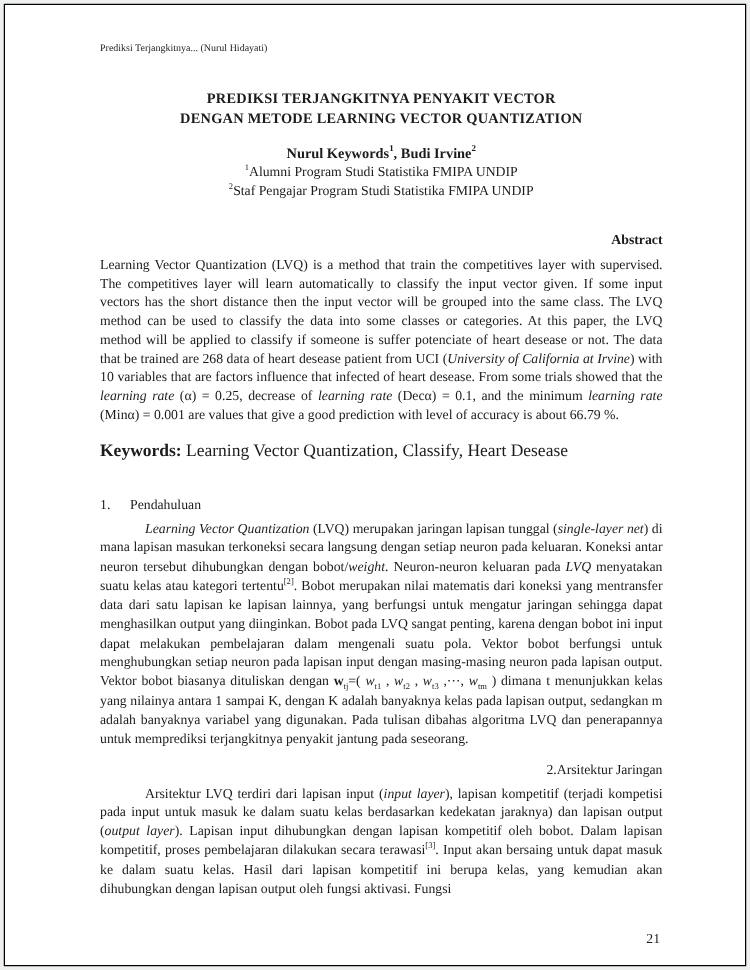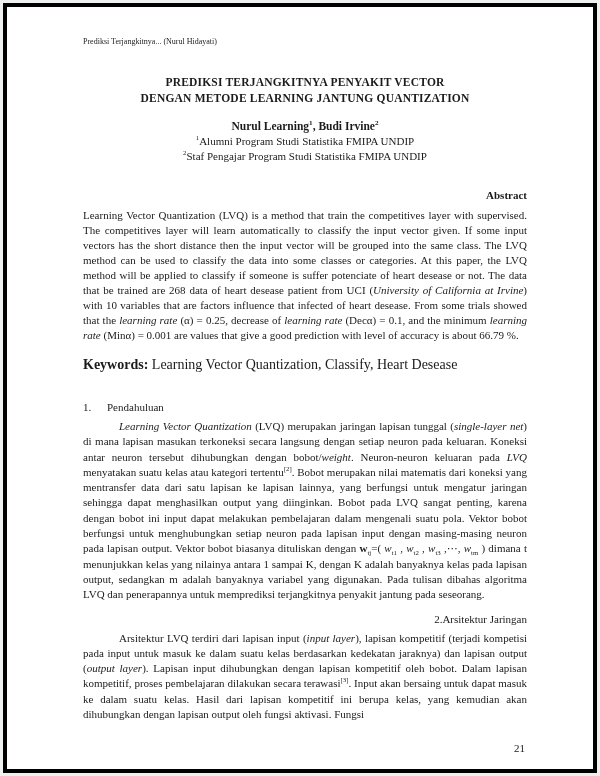--- a/index.html
+++ b/index.html
@@ -8,21 +8,21 @@
     background: #eef0f0;
     font-family: "Liberation Serif", "DejaVu Serif", serif;
     color: #1b1b1b;
     position: relative;
   }
   .page {
     position: absolute;
     left: 3px; top: 3px;
     width: 594px; height: 770px;
     background: #ffffff;
-    border: 4px solid #000000;
+    border: 1px solid #000000;
     padding: 30px 66px 24px 76px;
     overflow: hidden;
   }
   .running-header {
     font-size: 8px;
     color: #222;
     margin-bottom: 28px;
   }
   .title {
     text-align: center;
@@ -79,25 +79,25 @@
 </style>
 </head>
 <body>
 
 <div class="page">
 
   <div class="running-header">Prediksi Terjangkitnya... (Nurul Hidayati)</div>
 
   <div class="title">
     <div>PREDIKSI TERJANGKITNYA PENYAKIT VECTOR</div>
-    <div>DENGAN METODE LEARNING JANTUNG QUANTIZATION</div>
+    <div>DENGAN METODE LEARNING VECTOR QUANTIZATION</div>
   </div>
 
   <div class="authors">
-    <div class="author-names"><span>Nurul Learning</span><sup>1</sup><span>, Budi Irvine</span><sup>2</sup></div>
+    <div class="author-names"><span>Nurul Keywords</span><sup>1</sup><span>, Budi Irvine</span><sup>2</sup></div>
     <div class="affiliation"><sup>1</sup><span>Alumni Program Studi Statistika FMIPA UNDIP</span></div>
     <div class="affiliation"><sup>2</sup><span>Staf Pengajar Program Studi Statistika FMIPA UNDIP</span></div>
   </div>
 
   <div class="abstract-heading">Abstract</div>
 
   <p class="abstract-body"><span>Learning Vector Quantization (LVQ) is a method that train the competitives layer with supervised. The competitives layer will learn automatically to classify the input vector given. If some input vectors has the short distance then the input vector will be grouped into the same class. The LVQ method can be used to classify the data into some classes or categories. At this paper, the LVQ method will be applied to classify if someone is suffer potenciate of heart desease or not. The data that be trained are 268 data of heart desease patient from UCI (</span><span class="it">University of California at Irvine</span><span>) with 10 variables that are factors influence that infected of heart desease. From some trials showed that the </span><span class="it">learning rate</span><span> (α) = 0.25, decrease of </span><span class="it">learning rate</span><span> (Decα) = 0.1, and the minimum </span><span class="it">learning rate</span><span> (Minα) = 0.001 are values that give a good prediction with level of accuracy is about 66.79 %.</span></p>
 
   <p class="keywords"><span class="bd">Keywords:</span><span> Learning Vector Quantization, Classify, Heart Desease</span></p>
 

